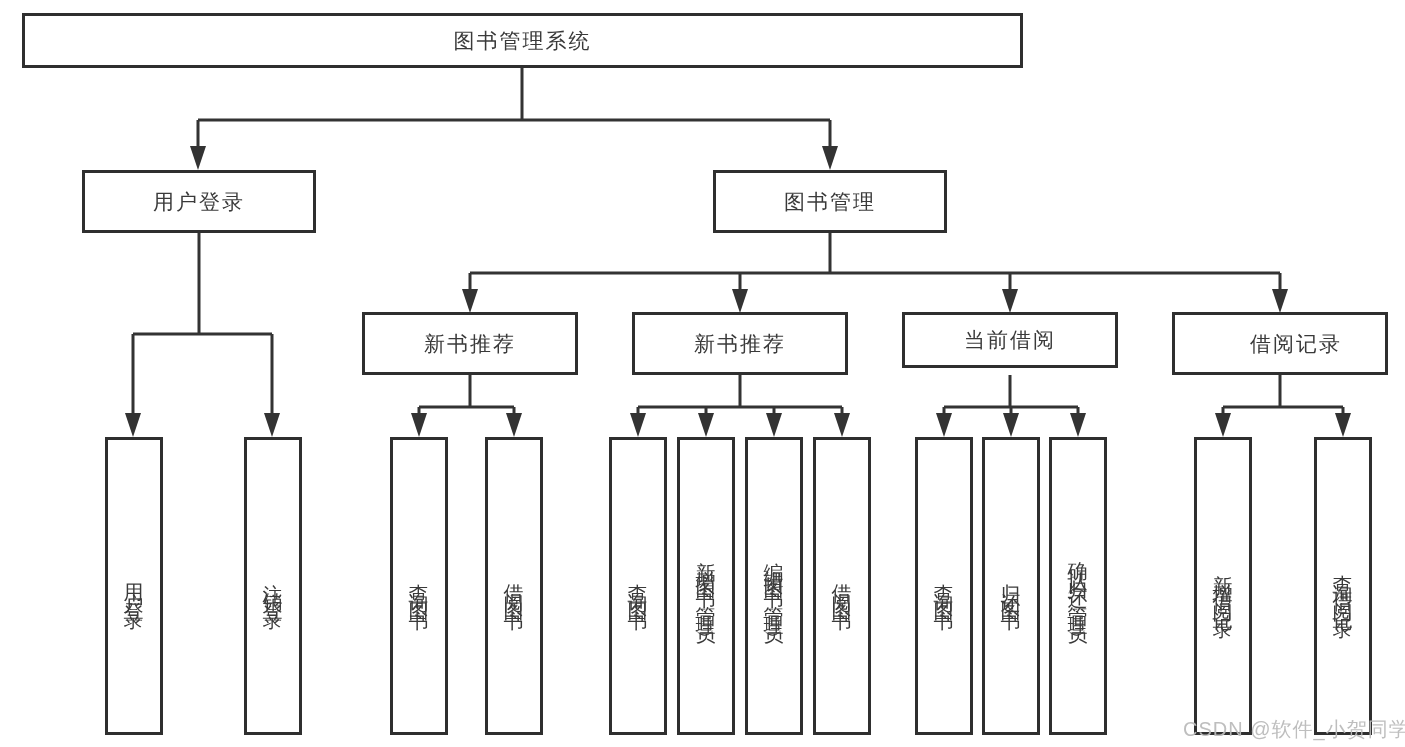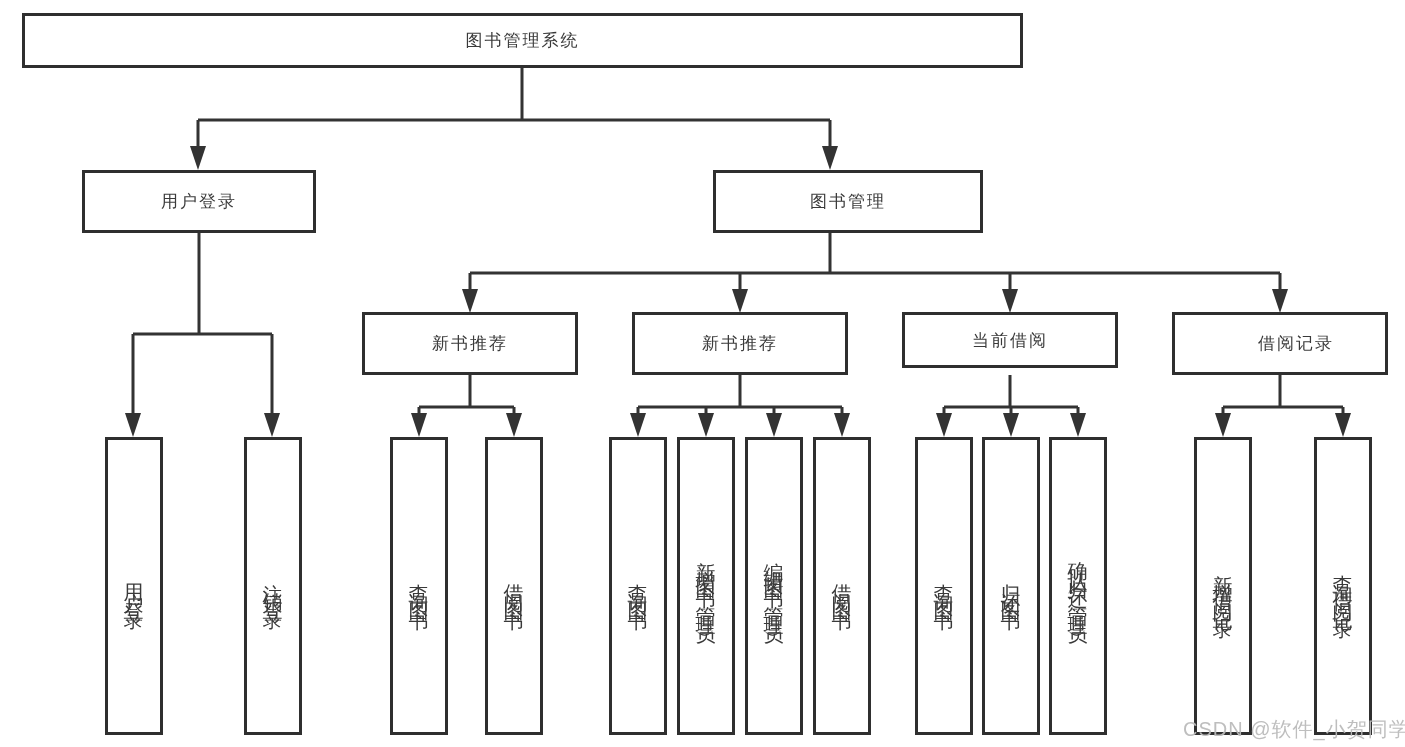--- a/index.html
+++ b/index.html
@@ -14,21 +14,21 @@
     position:absolute;
     box-sizing:border-box;
     border:3px solid #2f2f2f;
     background:#ffffff;
     display:flex;
     align-items:center;
     justify-content:center;
     color:#3a3a3a;
   }
   .hnode{
-    font-size:17px;
+    font-size:21px;
     letter-spacing:2px;
     white-space:nowrap;
   }
   .vnode span{
     writing-mode:vertical-rl;
     text-orientation:mixed;
     font-size:20px;
     letter-spacing:9px;
     line-height:1;
     color:#3a3a3a;
@@ -102,21 +102,21 @@
     <polygon points="1335,413 1351,413 1343,437"></polygon>
   </svg>
 
   <div class="node hnode" style="left:22px;top:13px;width:1001px;height:55px;">
     <span>图书管理系统</span>
   </div>
 
   <div class="node hnode" style="left:82px;top:170px;width:234px;height:63px;">
     <span>用户登录</span>
   </div>
-  <div class="node hnode" style="left:713px;top:170px;width:270px;height:63px;">
+  <div class="node hnode" style="left:713px;top:170px;width:234px;height:63px;">
     <span>图书管理</span>
   </div>
 
   <div class="node hnode" style="left:362px;top:312px;width:216px;height:63px;">
     <span>新书推荐</span>
   </div>
   <div class="node hnode" style="left:632px;top:312px;width:216px;height:63px;">
     <span>新书推荐</span>
   </div>
   <div class="node hnode" style="left:902px;top:312px;width:216px;height:56px;">

